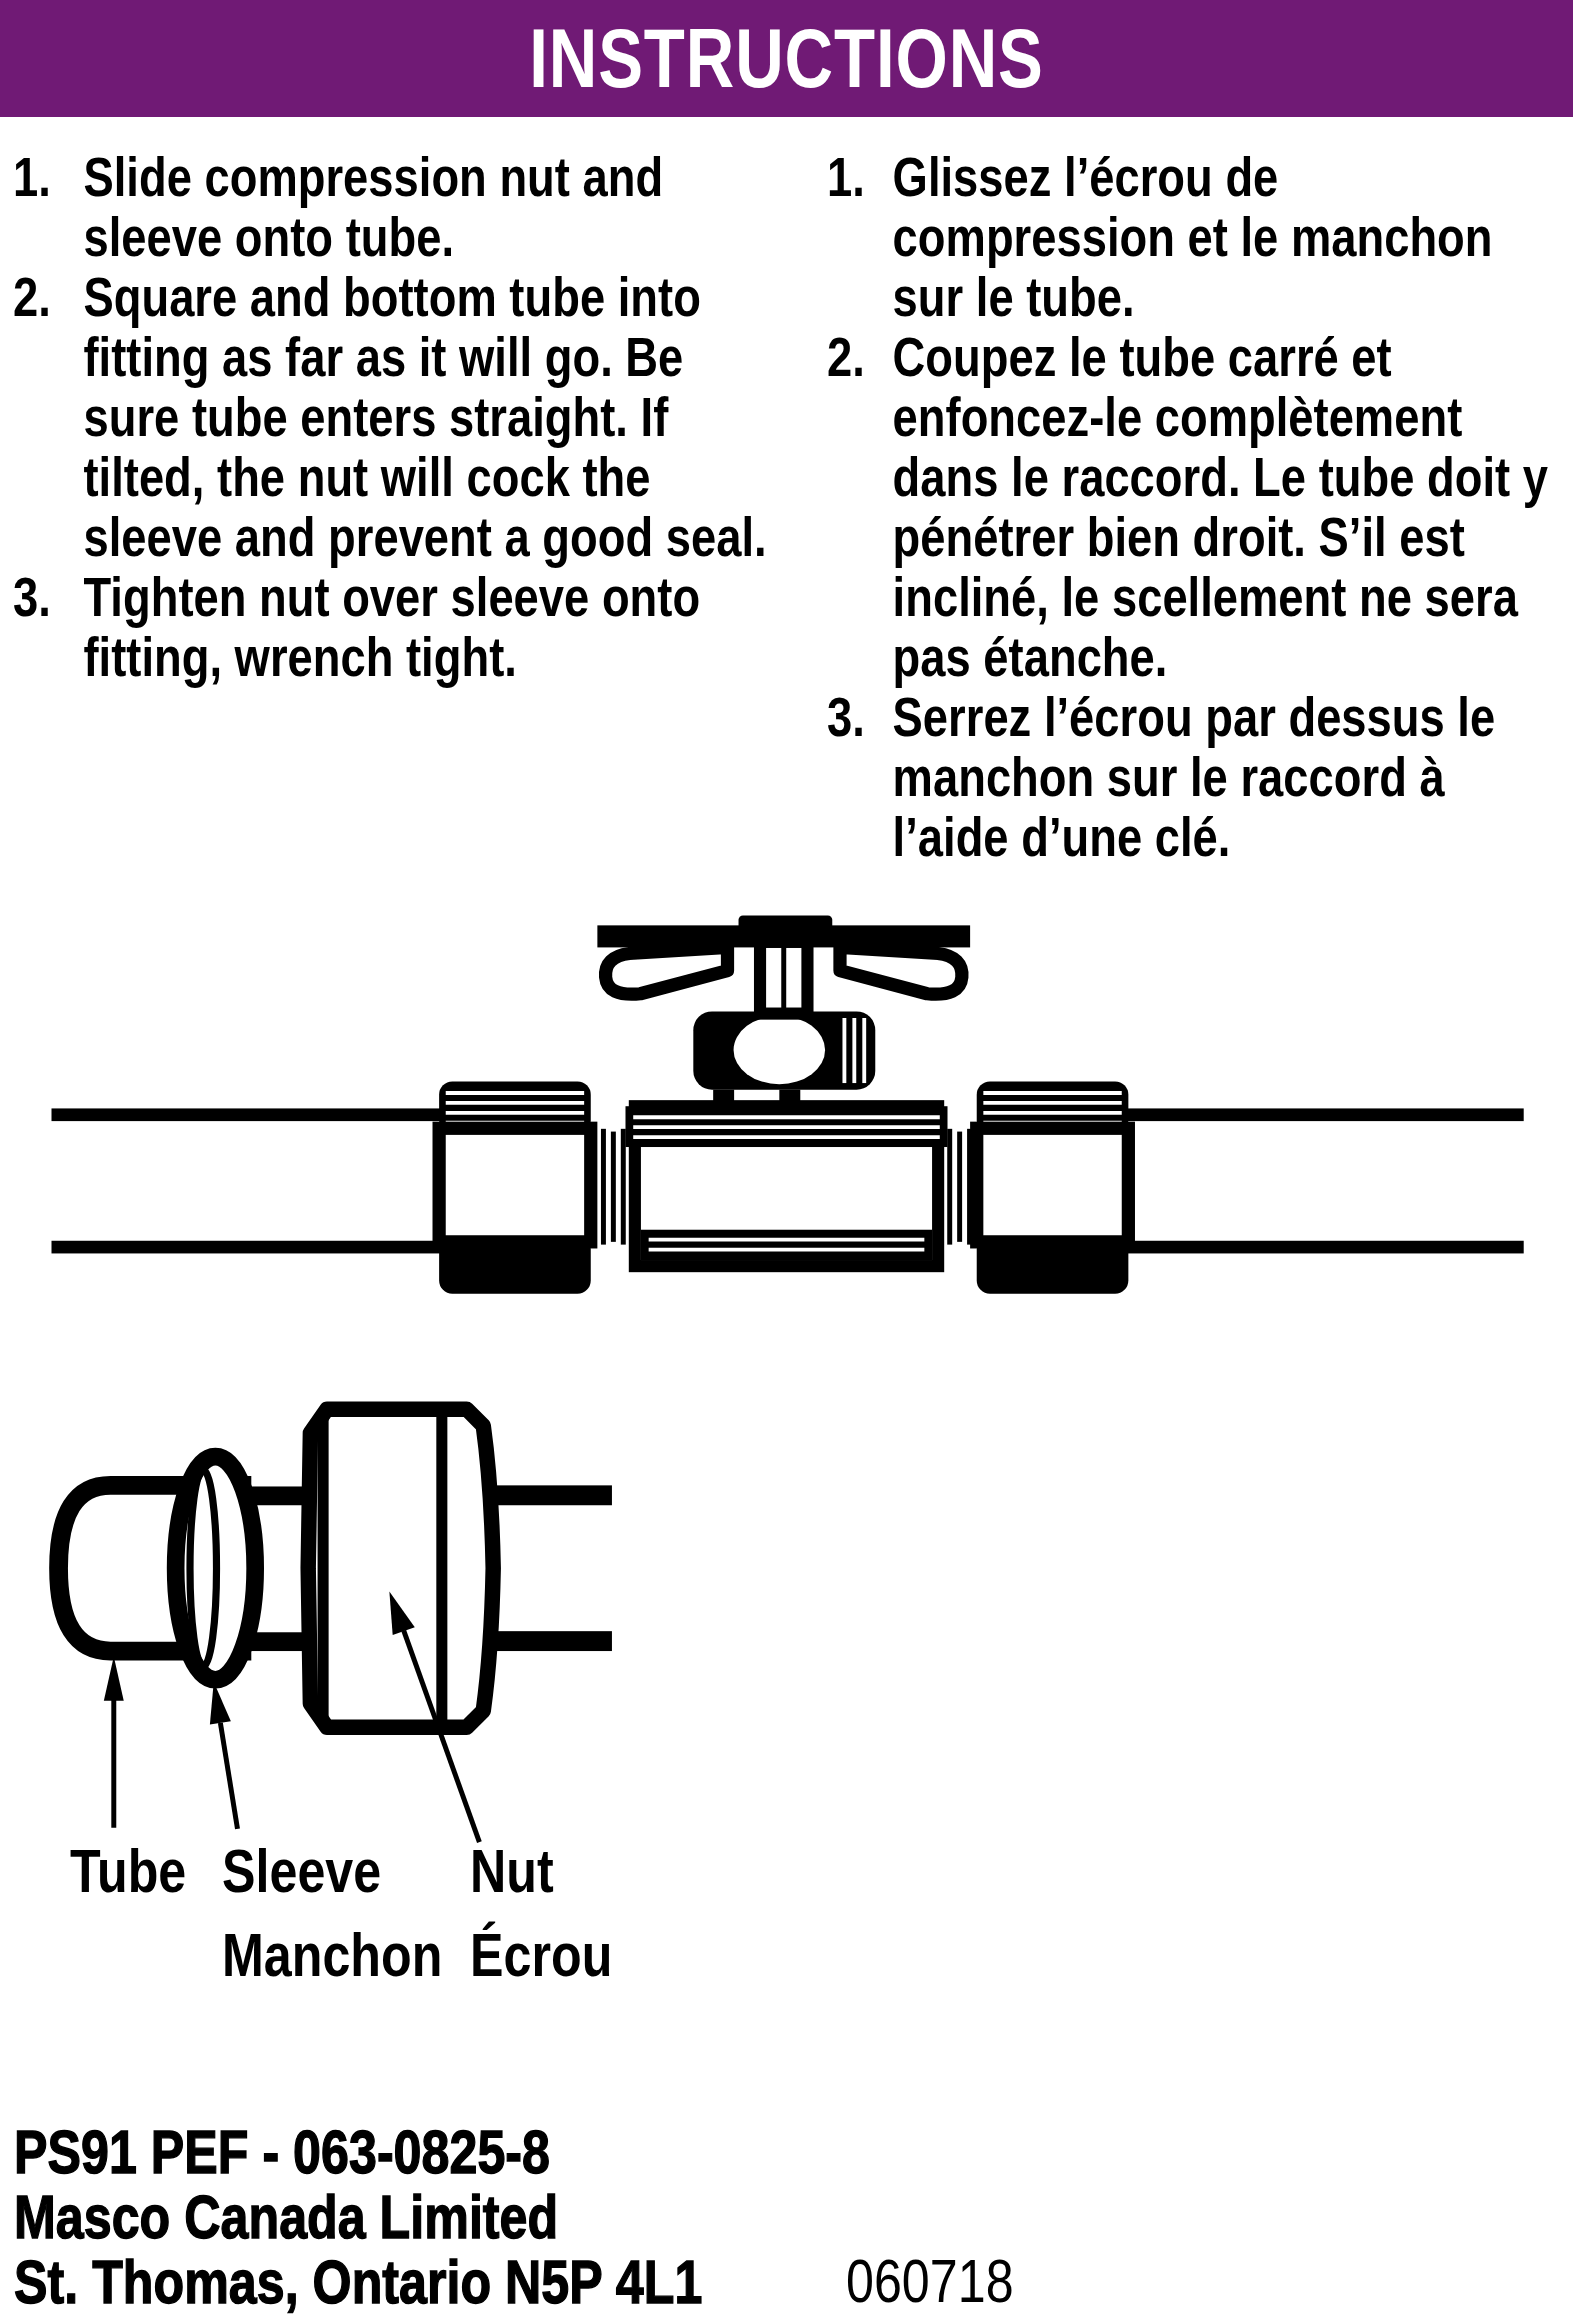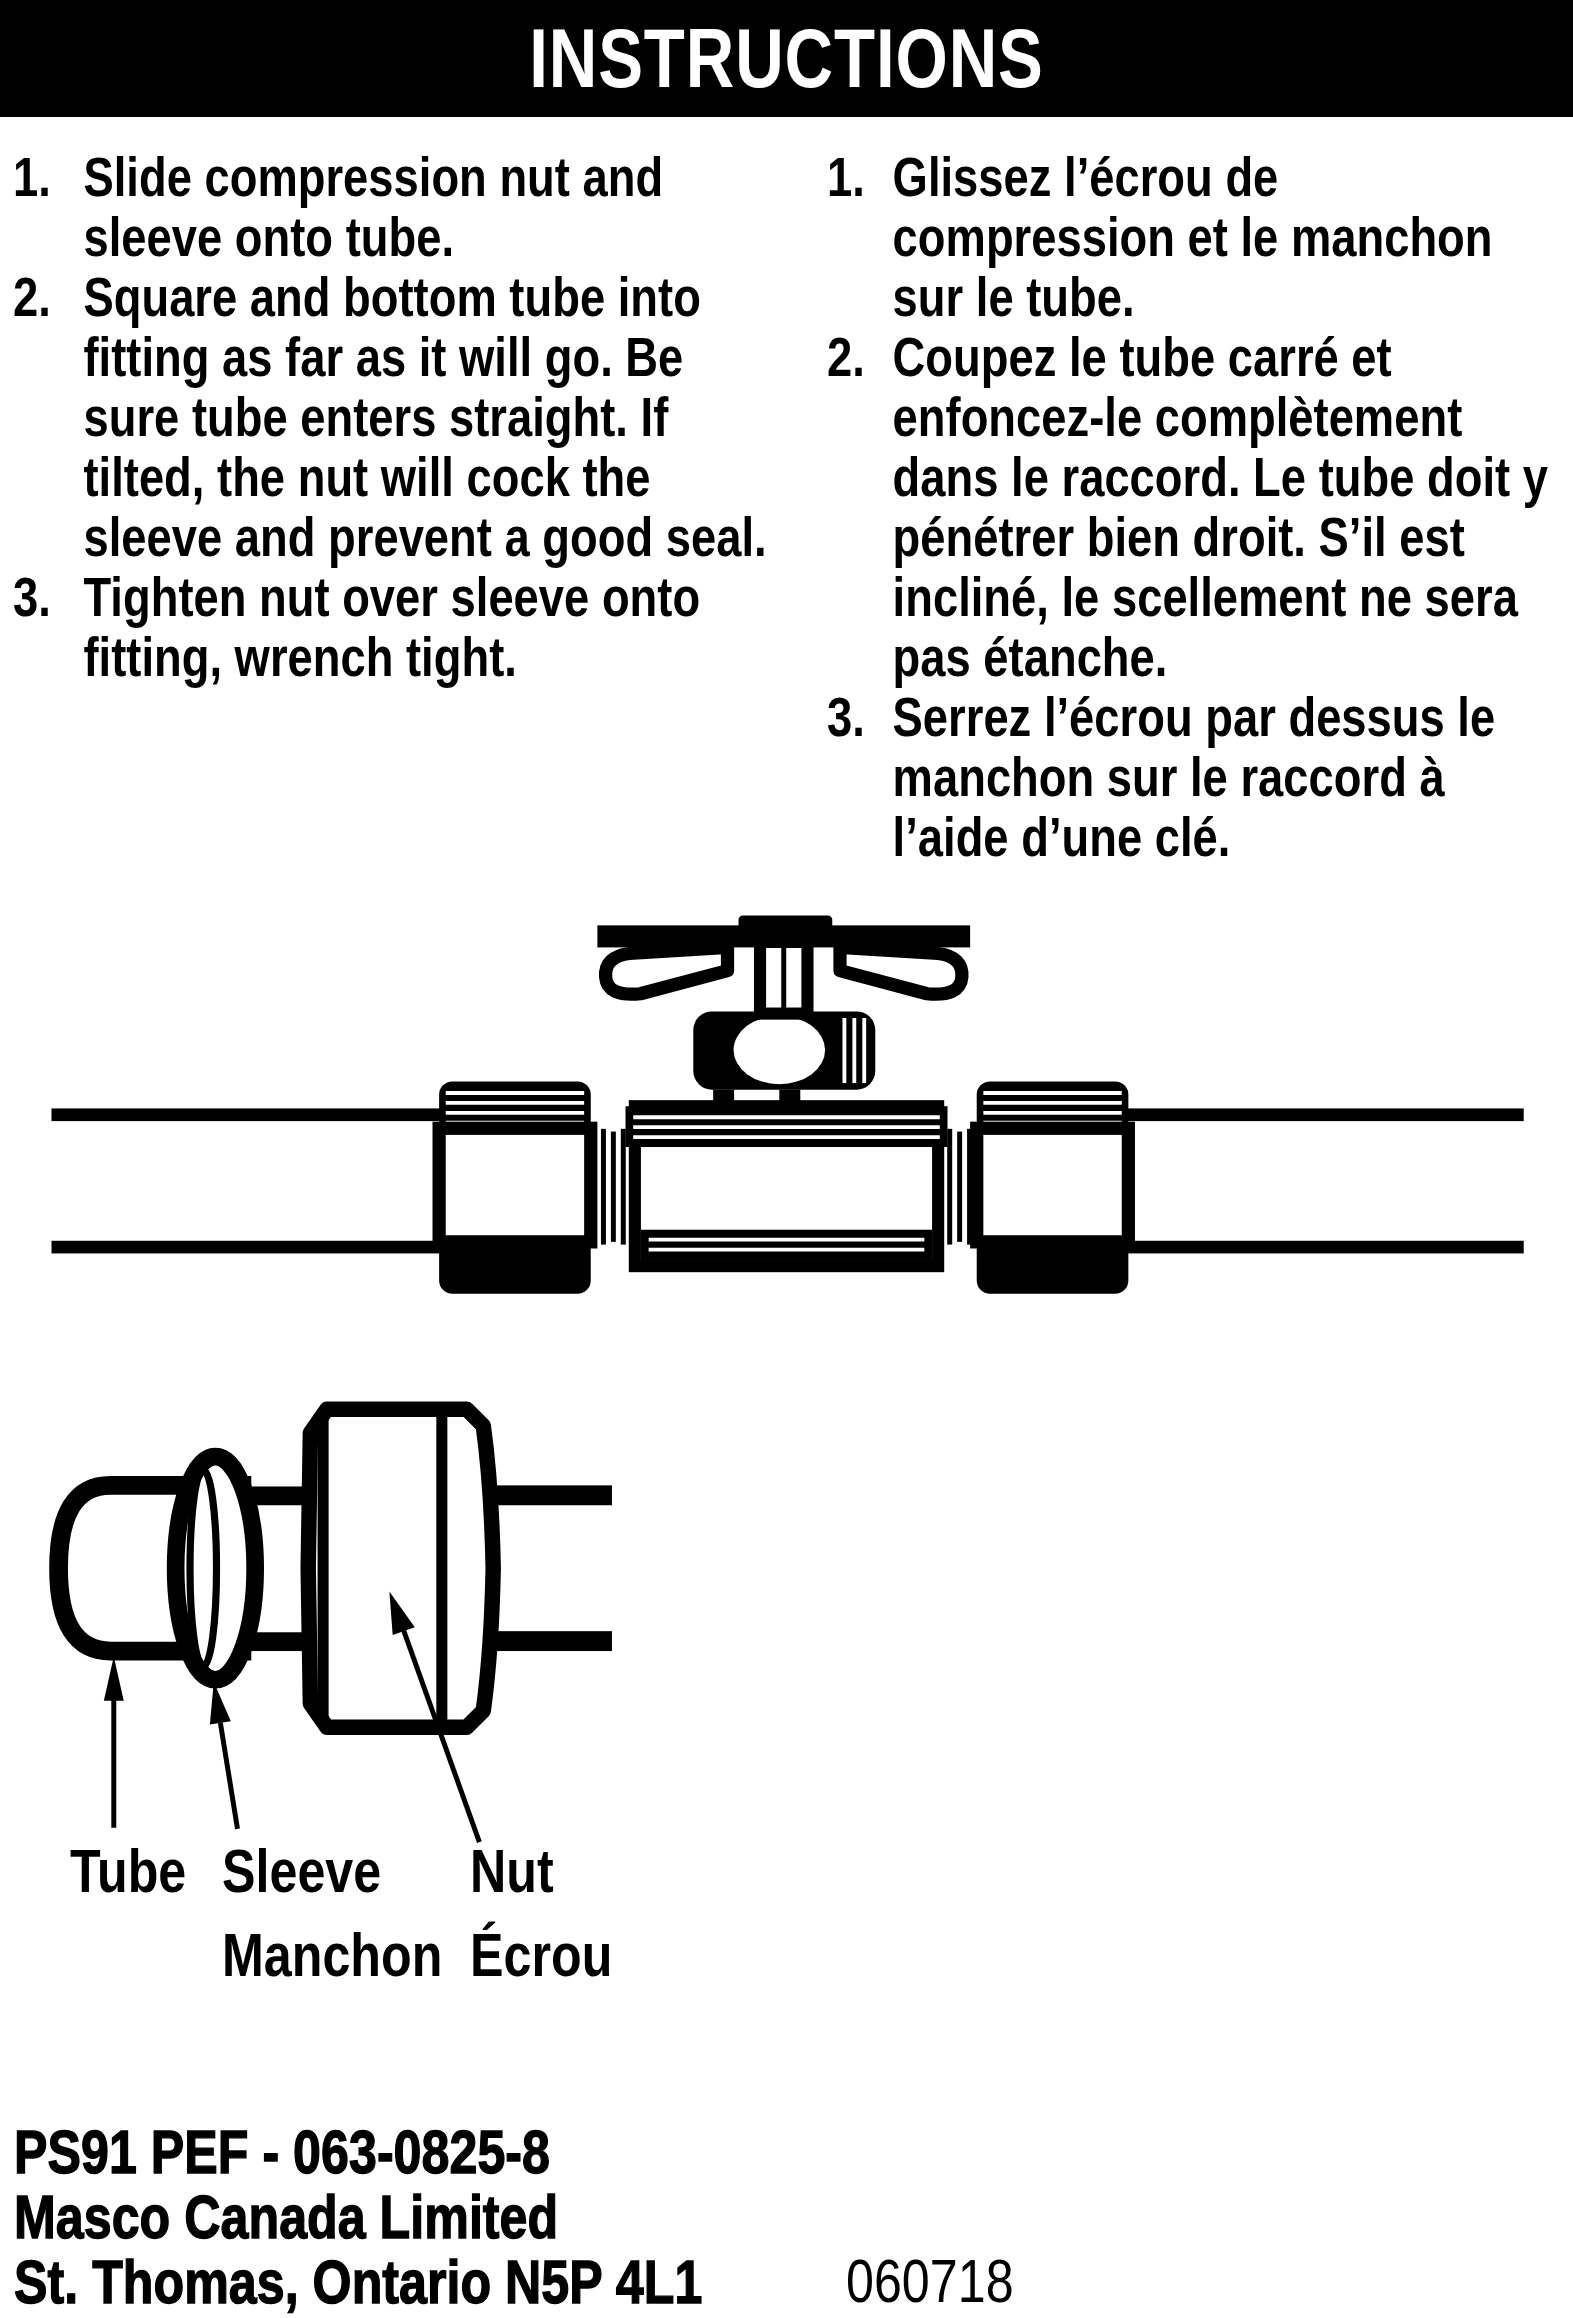--- a/index.html
+++ b/index.html
@@ -4,21 +4,21 @@
 <style>
   html,body { margin:0; padding:0; }
   body {
     width:1573px; height:2319px; position:relative; overflow:hidden;
     background:#ffffff; color:#000;
     font-family:"Liberation Sans", sans-serif;
   }
   .condensed { transform:scaleX(0.81); transform-origin:0 0; }
 
   
-  .titlebar { position:absolute; left:0; top:0; width:1573px; height:117px; background:#000000; }
+  .titlebar { position:absolute; left:0; top:0; width:1573px; height:117px; background:#701a75; }
   .title {
     position:absolute; left:0; top:0; width:100%; height:117px;
     line-height:117px; text-align:center;
     font-size:84px; font-weight:700; letter-spacing:1.1px; color:#fff;
     transform:scaleX(0.80); transform-origin:50% 50%;
   }
 
   
   .col { position:absolute; top:147px; font-size:56px; line-height:60px;
          font-weight:700; white-space:nowrap; }

